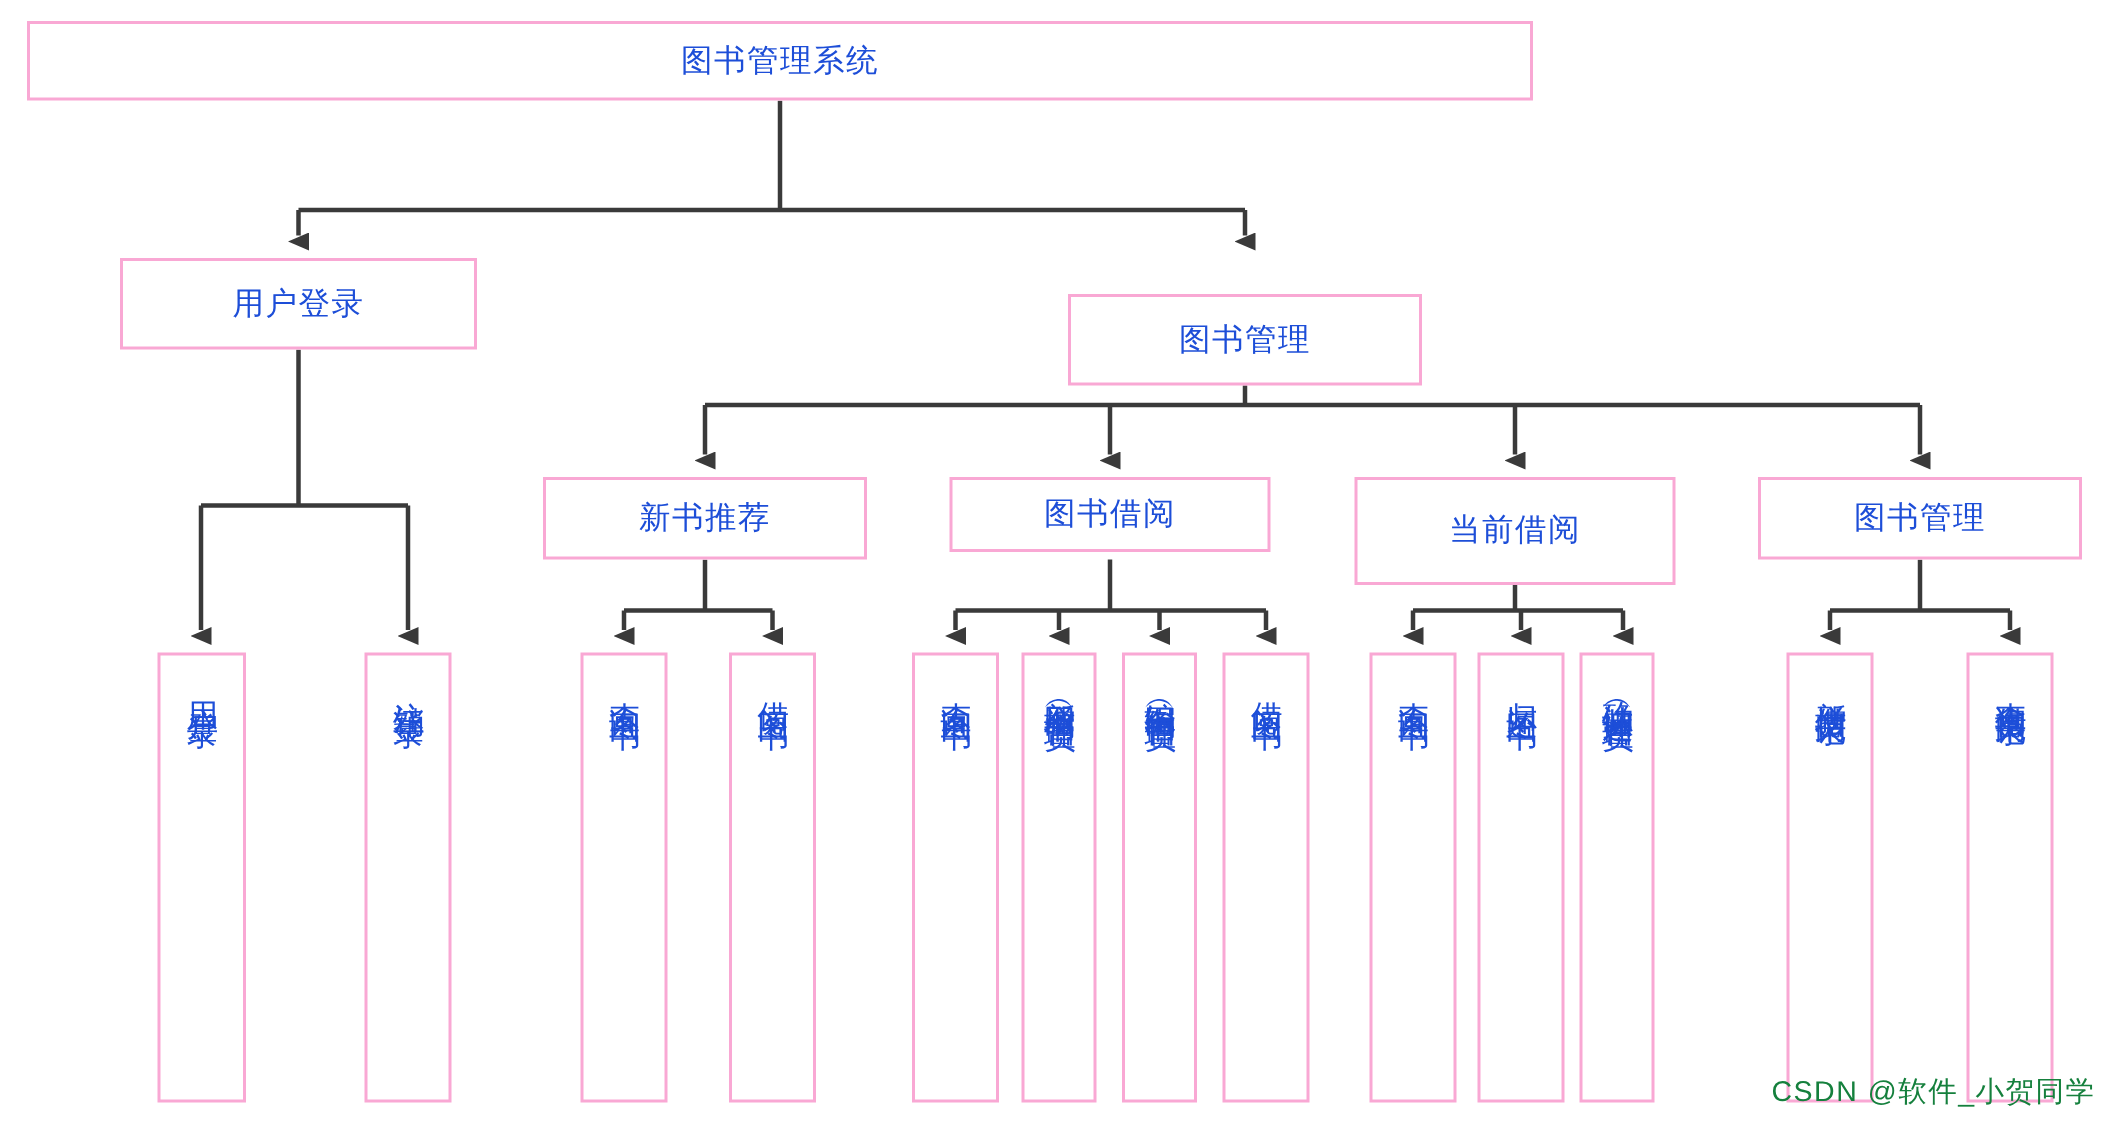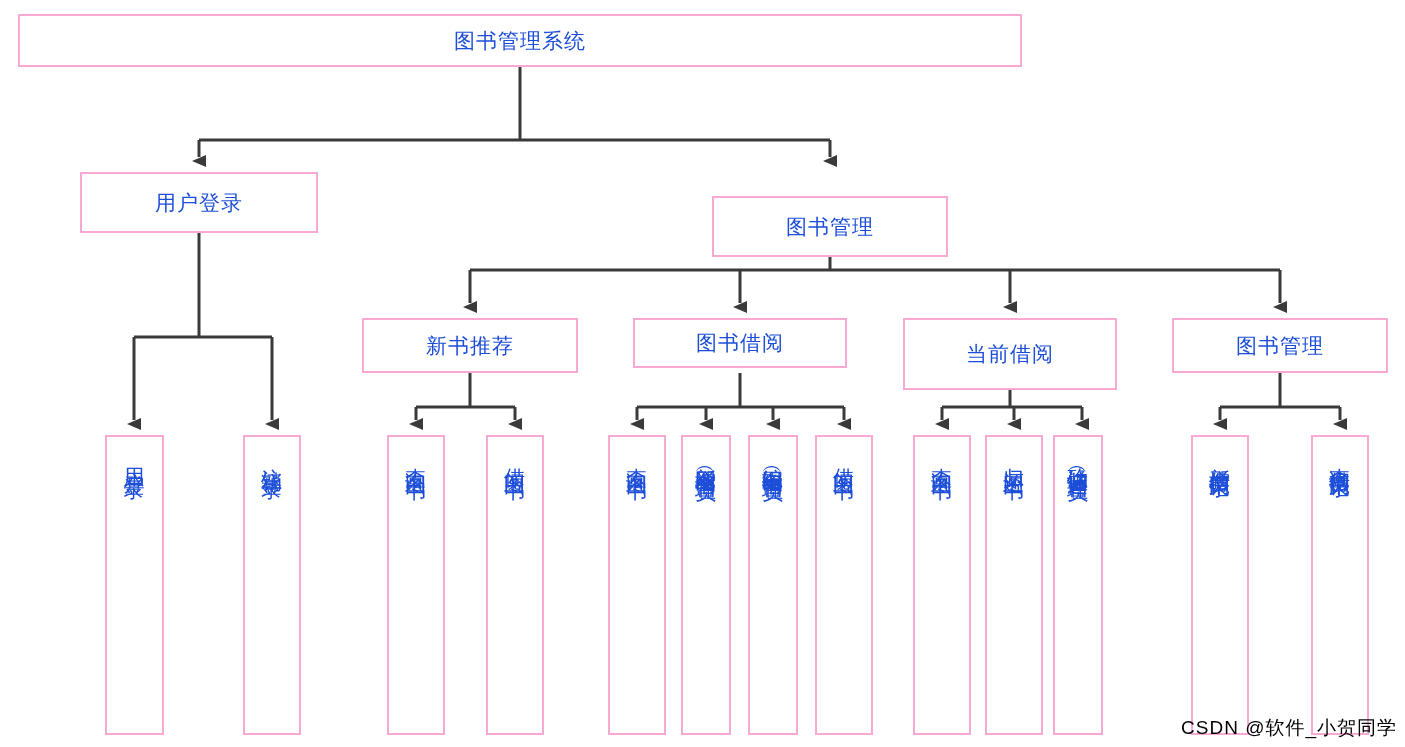--- a/index.html
+++ b/index.html
@@ -60,21 +60,21 @@
     white-space: nowrap;
   }
   .node.leaf.tall .vtext {
     letter-spacing: 2px;
   }
   .watermark {
     position: absolute;
     right: 8px;
     bottom: 6px;
     font-size: 19px;
-    color: #000000;
+    color: #15803d;
     letter-spacing: 1px;
     white-space: nowrap;
     z-index: 3;
   }
 </style>
 </head>
 <body>
 
 <div id="canvas">
 

